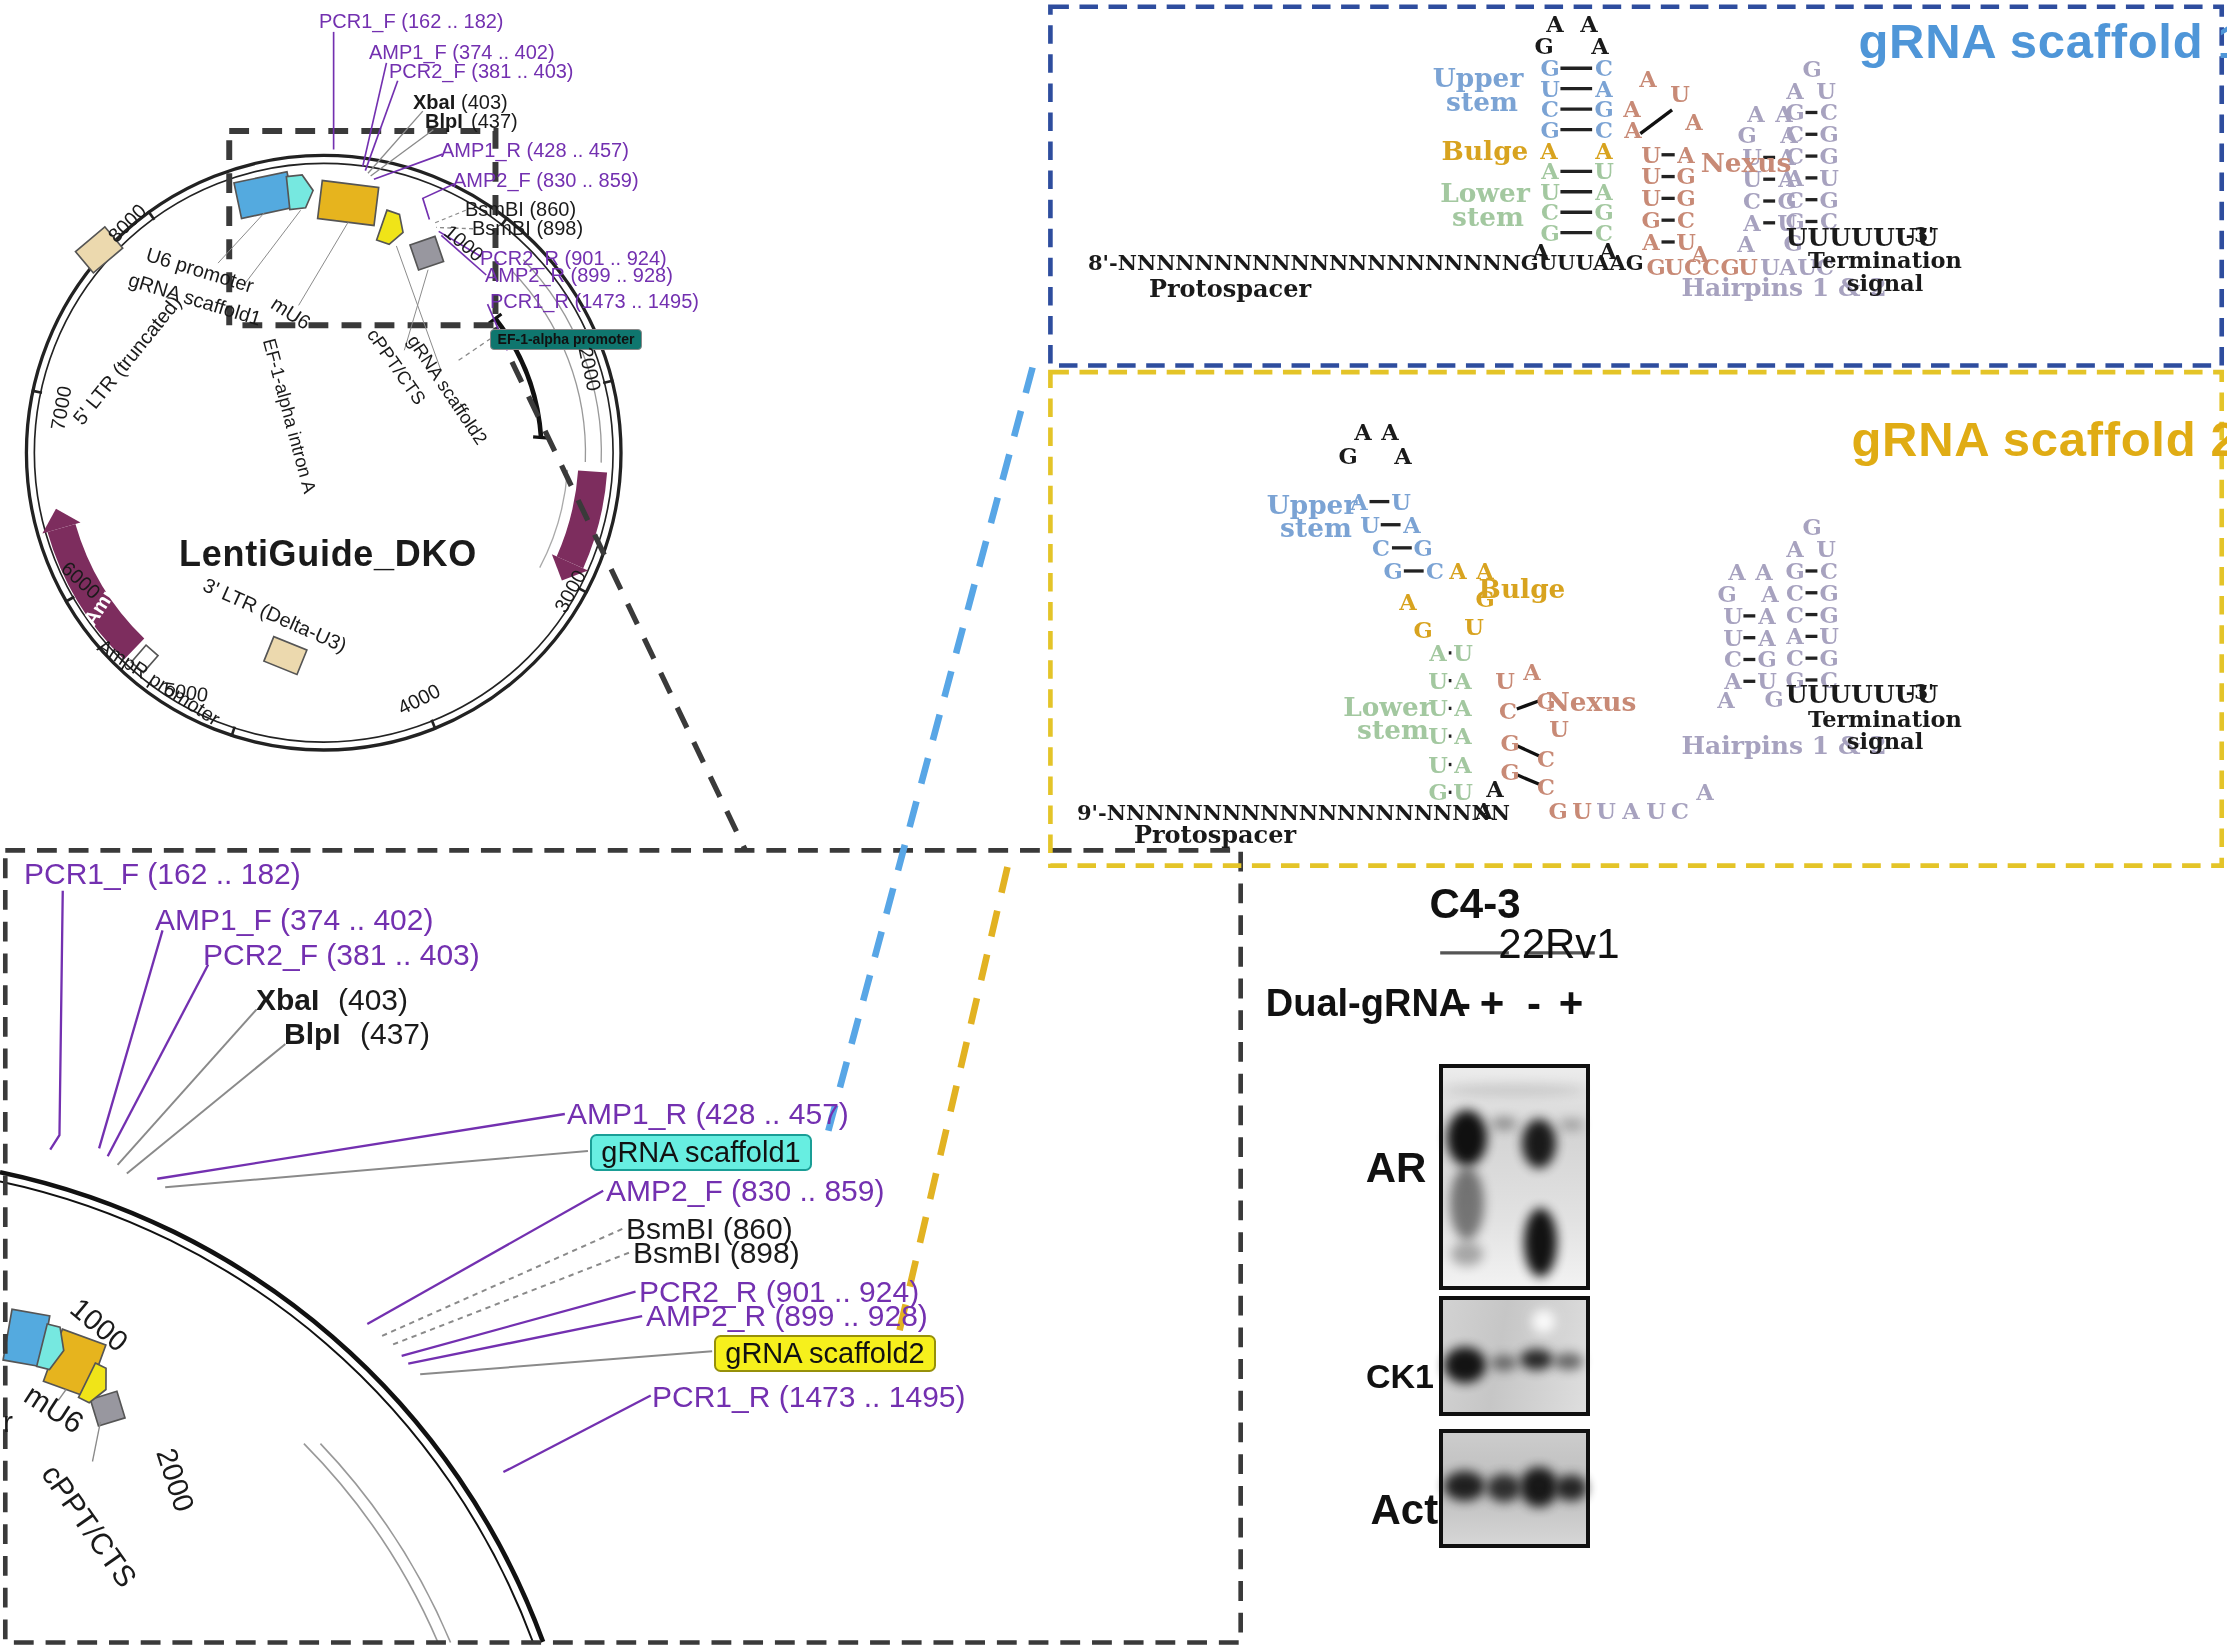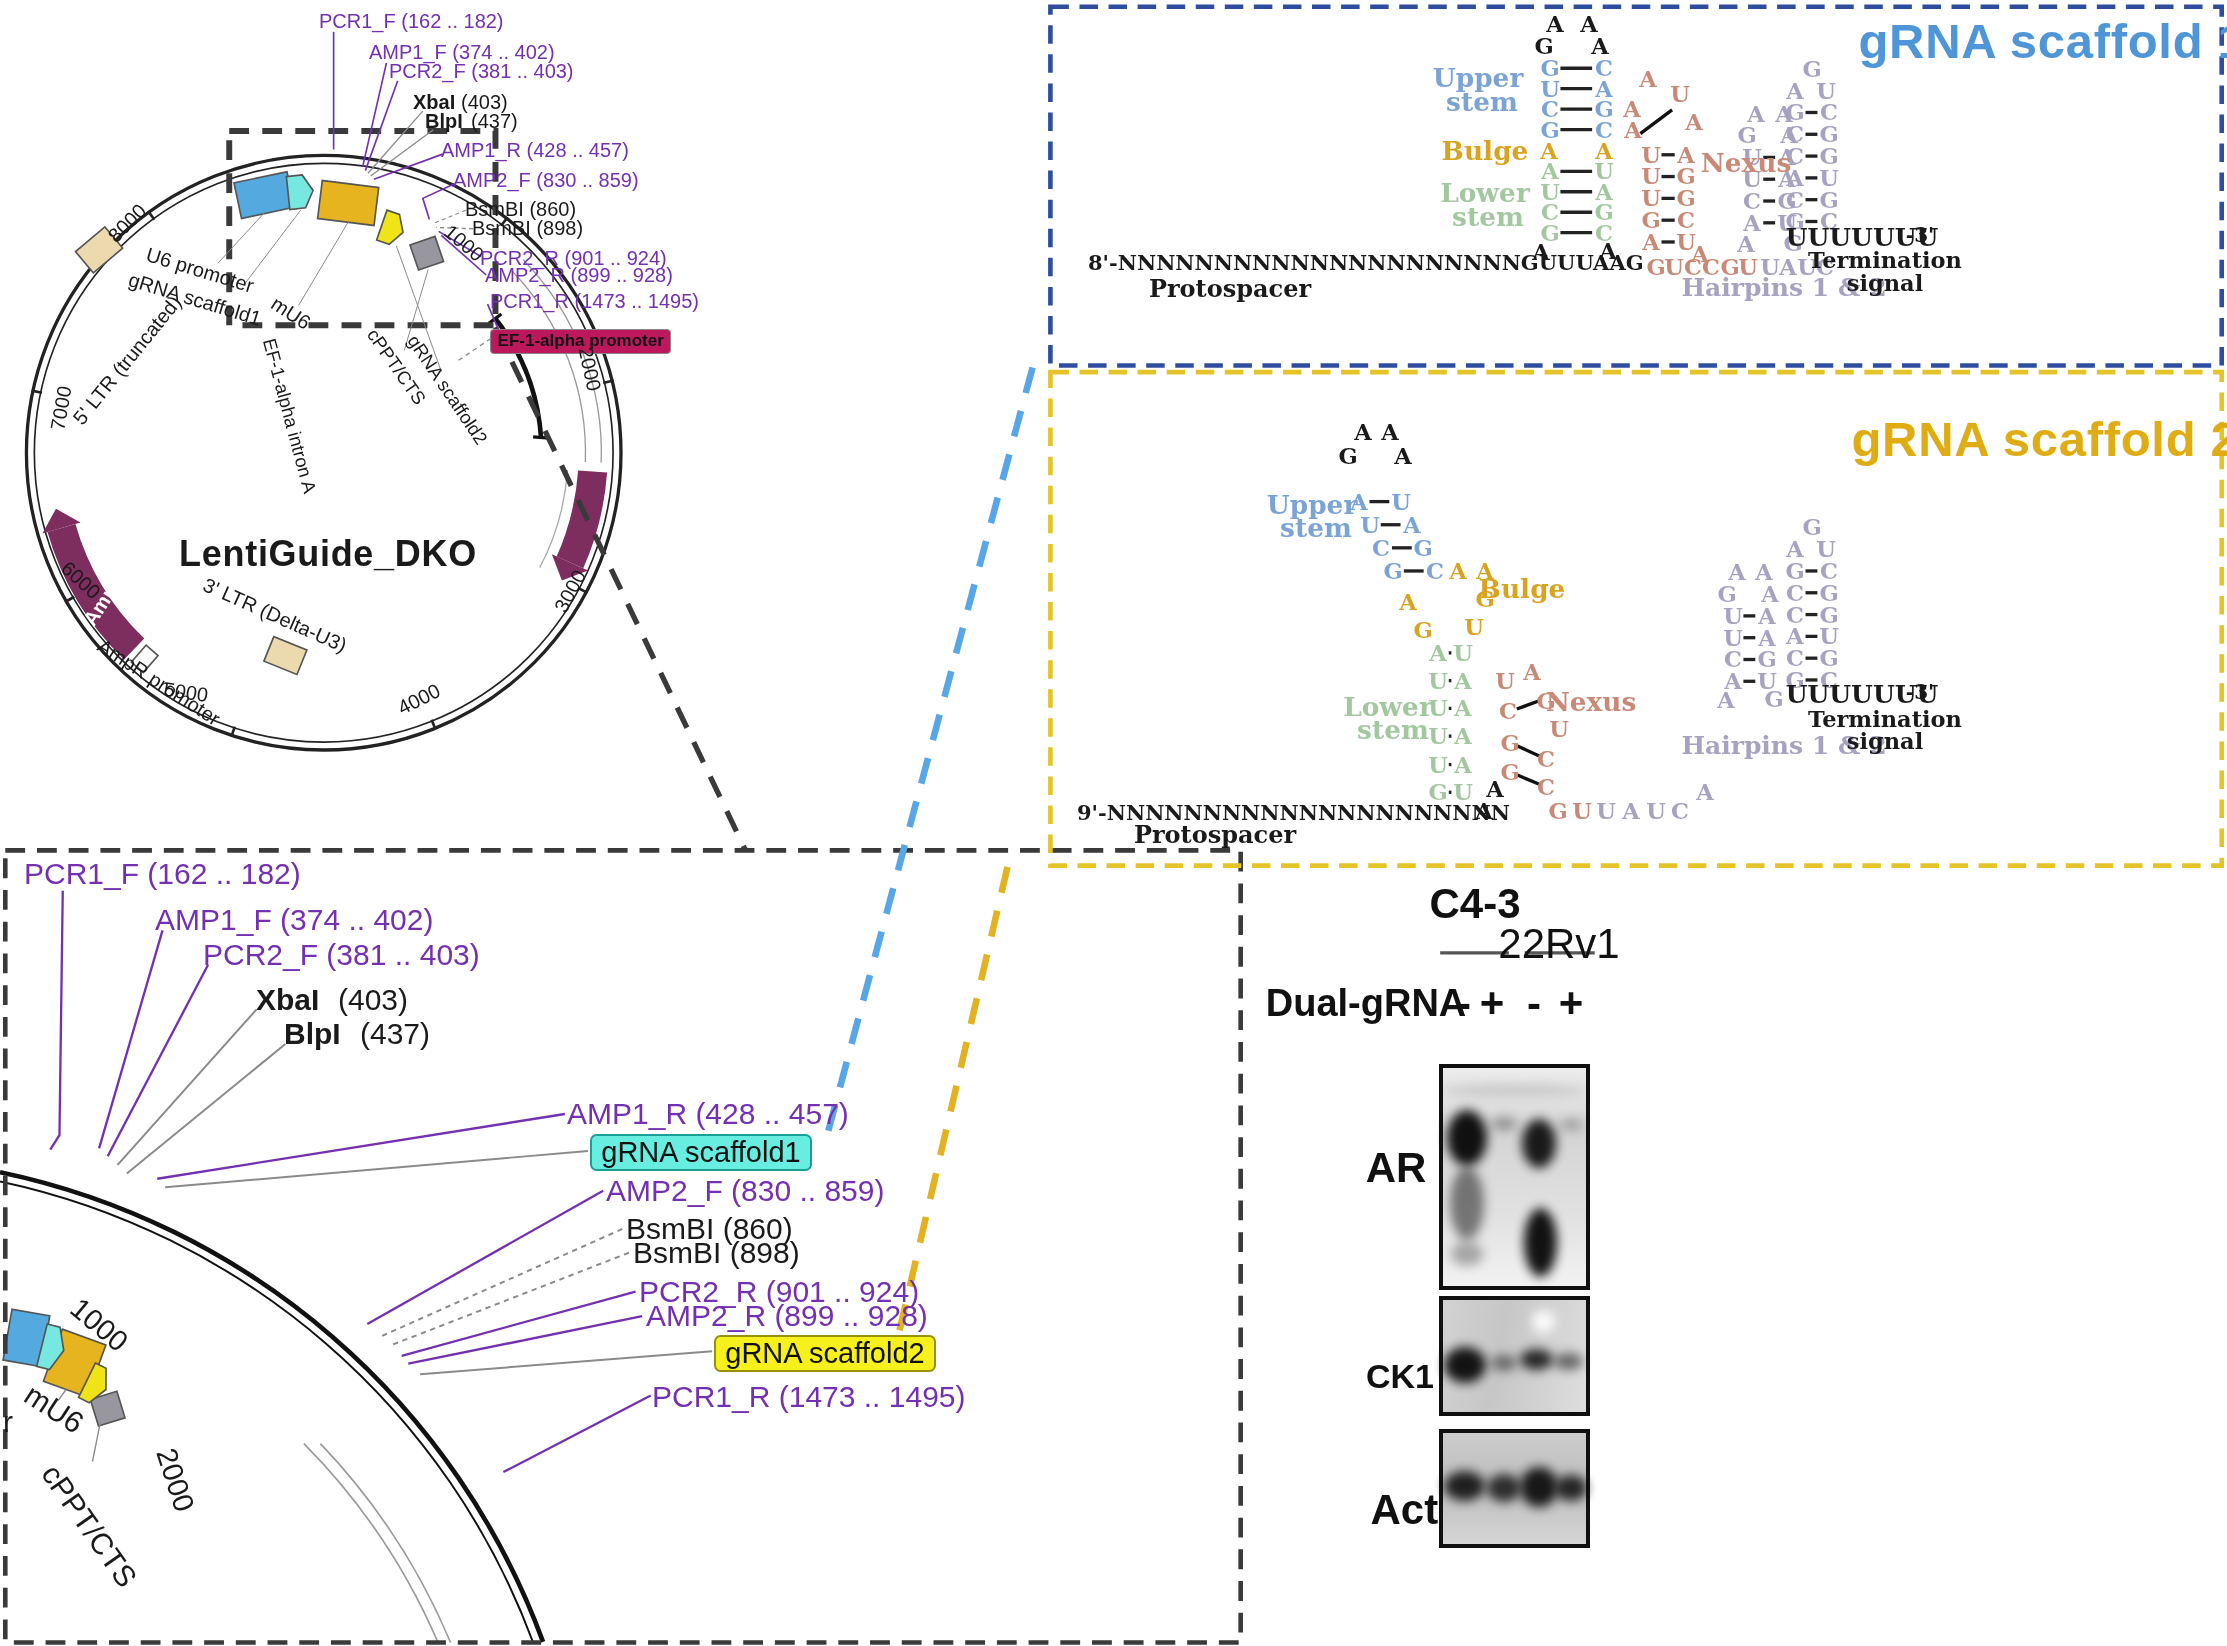--- a/index.html
+++ b/index.html
@@ -1,21 +1,21 @@
 <!DOCTYPE html>
 <html style="font-size:10.6px"><head>
 <meta charset="utf-8">
 <style>
   html,body{margin:0;padding:0;background:#fff;}
   #canvas{position:relative;width:2227px;height:1646px;background:#fff;overflow:hidden;
           font-family:"Liberation Sans",sans-serif;}
   #vector-layer{position:absolute;left:0;top:0;width:2227px;height:1646px;}
   .t{position:absolute;white-space:nowrap;transform-origin:center center;line-height:1;}
-  .boxlabel{position:absolute;border:1.3px solid #888;background:#be185d;border-radius:4px;
-            padding:1.3px 6.6px;font-size:17px;color:#111;font-weight:700;}
+  .boxlabel{position:absolute;border:1.3px solid #888;background:#0f766e;border-radius:4px;
+            padding:1.3px 6.6px;font-size:14px;color:#111;font-weight:700;}
   .hl{position:absolute;border-radius:6.6px;display:flex;align-items:center;justify-content:center;
       font-size:29px;color:#111;font-weight:500;padding:0 9.3px;}
   .hl1{background:#67eee1;border:2px solid #1a9e96;}
   .hl2{background:#f6f01c;border:2px solid #96900a;}
   .title{position:absolute;font-weight:600;letter-spacing:0.7px;}
   .blotbox{position:absolute;border:4.6px solid #101010;box-sizing:border-box;overflow:hidden;}
   .band{position:absolute;border-radius:50%;filter:blur(5.3px);}
   .blot-lab{position:absolute;color:#111;font-weight:600;}
 </style>
 </head>

